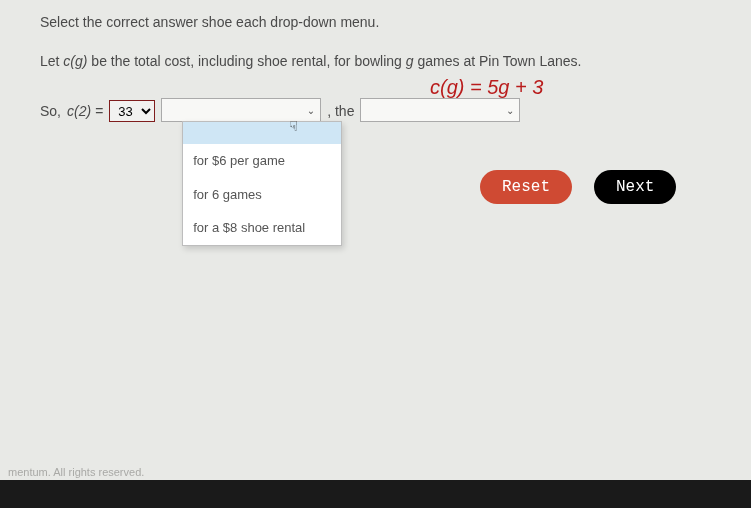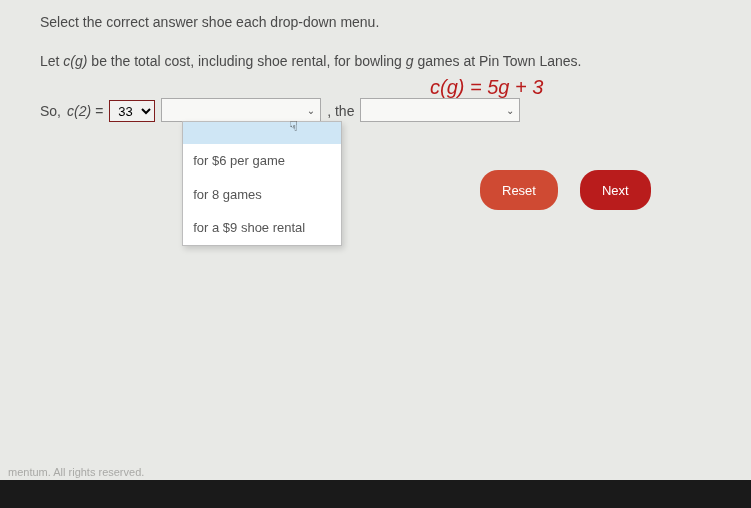--- a/index.html
+++ b/index.html
@@ -104,31 +104,32 @@
   .btn-row {
     position: absolute;
     left: 480px;
     top: 170px;
     display: flex;
     gap: 22px;
   }
   .btn {
     border: none;
     border-radius: 18px;
-    height: 40px;
+    height: 34px;
     padding: 0 22px;
-    font-size: 13px;
+    font-size: 16px;
     color: #fff;
     cursor: pointer;
     display: flex;
     align-items: center;
     justify-content: center;
+    font-family: Liberation Mono, monospace;
   }
   .btn-reset { background: #cf4a33; }
-  .btn-next { background: #b91c1c; }
+  .btn-next { background: #000000; }
   .footer {
     position: absolute;
     left: 0;
     bottom: 30px;
     font-size: 11px;
     color: #a9a9a6;
     padding-left: 8px;
   }
   .bottom-bar {
     position: absolute;
@@ -161,22 +162,22 @@
       <option>33</option>
     </select>
 
     <span class="wide-select-wrap">
       <div class="wide-select"></div>
       <span class="wide-select-caret">⌄</span>
       <span class="cursor-icon">☟</span>
       <div class="dropdown-list">
         <div class="opt blank"></div>
         <div class="opt">for $6 per game</div>
-        <div class="opt">for 8 games</div>
-        <div class="opt">for a $9 shoe rental</div>
+        <div class="opt">for 6 games</div>
+        <div class="opt">for a $8 shoe rental</div>
       </div>
     </span>
 
     <span>, the</span>
 
     <span class="wide-select-wrap">
       <div class="wide-select"></div>
       <span class="wide-select-caret">⌄</span>
     </span>
   </div>

